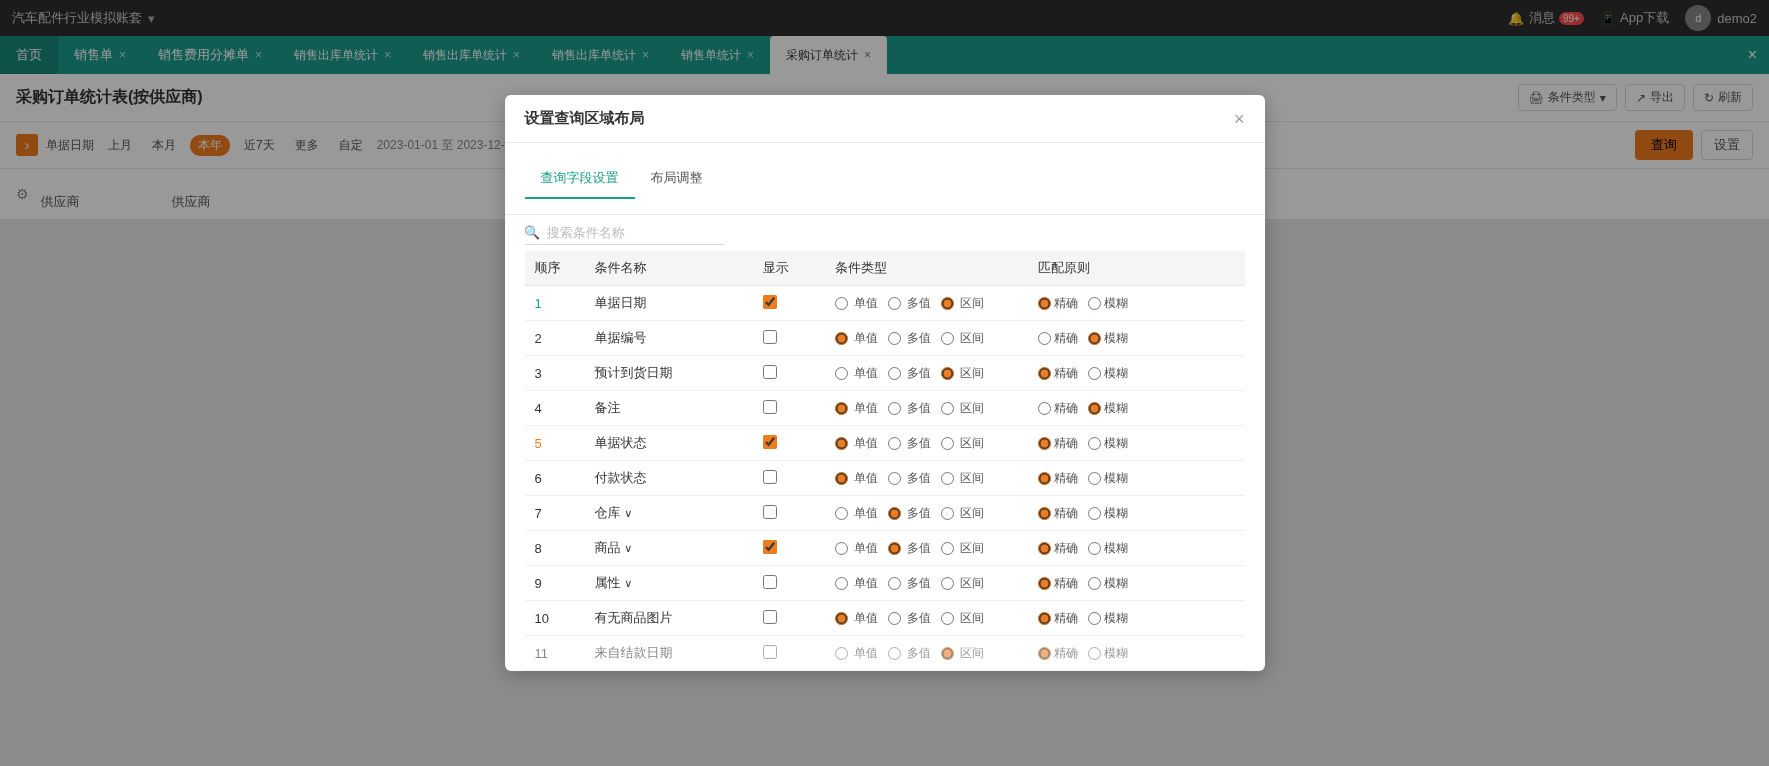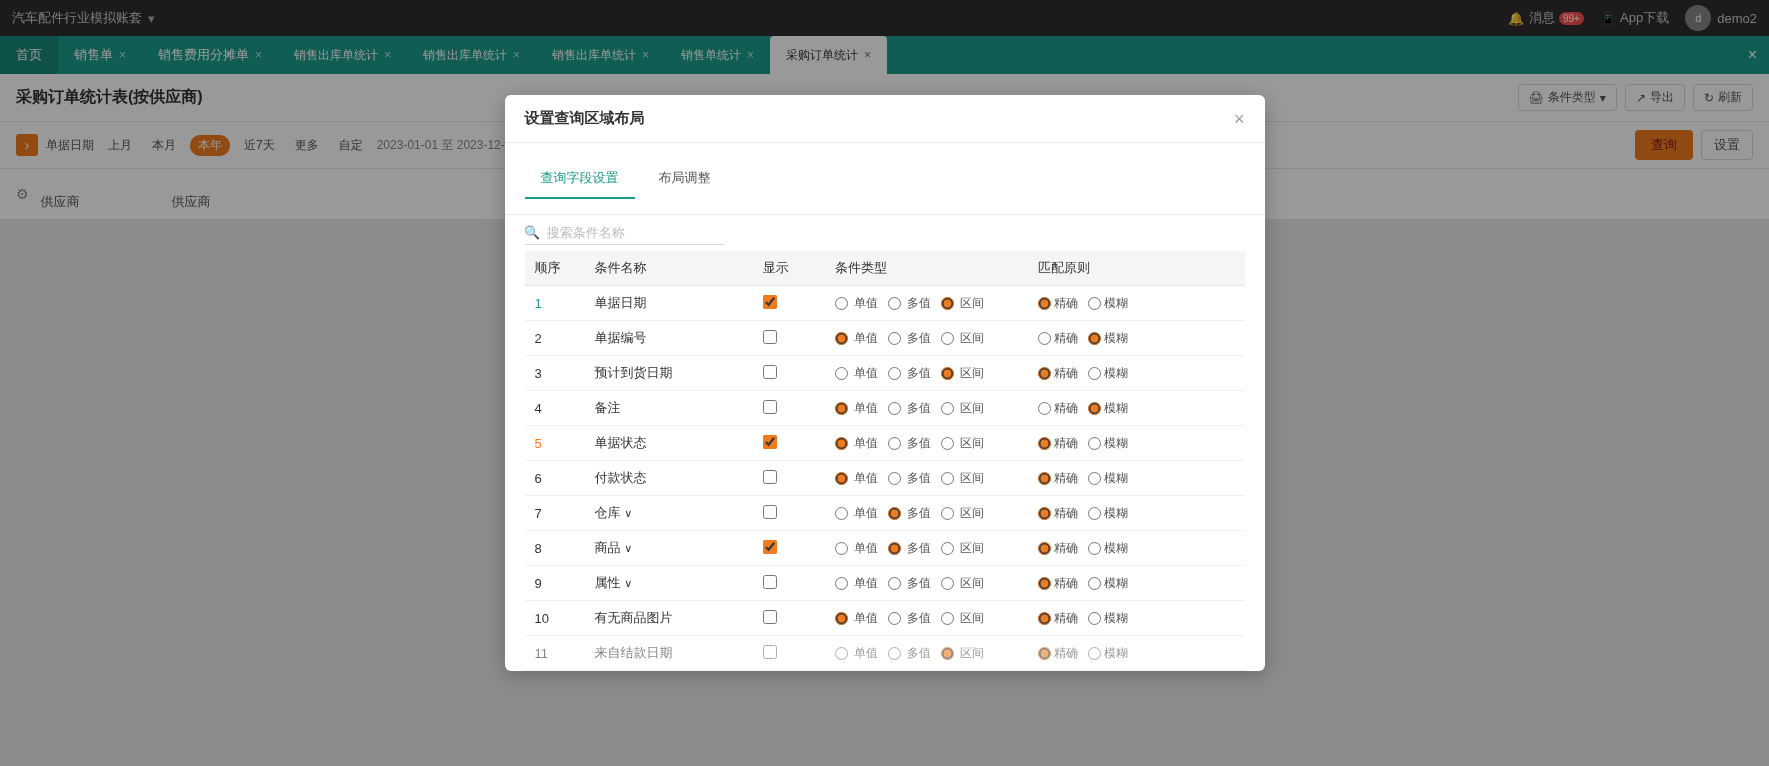--- a/index.html
+++ b/index.html
@@ -70,21 +70,21 @@
       align-items: center;
       gap: 8px;
       border-bottom: 1px solid #e8e8e8;
     }
     .filter-toggle { background: #f07c1e; color: #fff; border: none; width: 22px; height: 22px; border-radius: 3px; cursor: pointer; font-size: 14px; display: flex; align-items: center; justify-content: center; }
     .date-label { font-size: 12px; color: #555; }
     .date-btn { background: transparent; border: none; font-size: 12px; color: #555; cursor: pointer; padding: 2px 6px; }
     .date-btn.active { background: #f07c1e; color: #fff; border-radius: 10px; padding: 2px 8px; }
     .date-range { font-size: 12px; color: #888; }
     .filter-bar-right { margin-left: auto; display: flex; gap: 8px; }
-    .btn-query { background: #f07c1e; color: #7f1d1d; border: none; padding: 5px 16px; border-radius: 4px; cursor: pointer; font-size: 13px; }
+    .btn-query { background: #f07c1e; color: #000000; border: none; padding: 5px 16px; border-radius: 4px; cursor: pointer; font-size: 13px; }
     .btn-set { background: #fff; color: #555; border: 1px solid #d9d9d9; padding: 5px 12px; border-radius: 4px; cursor: pointer; font-size: 13px; }
 
     
     .table-header {
       background: #fff;
       padding: 8px 16px;
       display: flex;
       align-items: center;
       gap: 12px;
       border-bottom: 1px solid #e8e8e8;
@@ -128,21 +128,21 @@
       border-bottom: 1px solid #e8e8e8;
     }
     .modal-title { font-size: 15px; font-weight: bold; color: #333; }
     .modal-close { font-size: 18px; color: #999; cursor: pointer; background: none; border: none; line-height: 1; }
 
     
     .modal-tabs {
       display: flex;
       padding: 16px 20px;
       border-bottom: 1px solid #e8e8e8;
-      gap: 8px;
+      gap: 0;
     }
     .modal-tab {
       padding: 10px 16px;
       font-size: 13px;
       color: #555;
       cursor: pointer;
       border-bottom: 2px solid transparent;
       margin-bottom: -1px;
     }
     .modal-tab.active {

